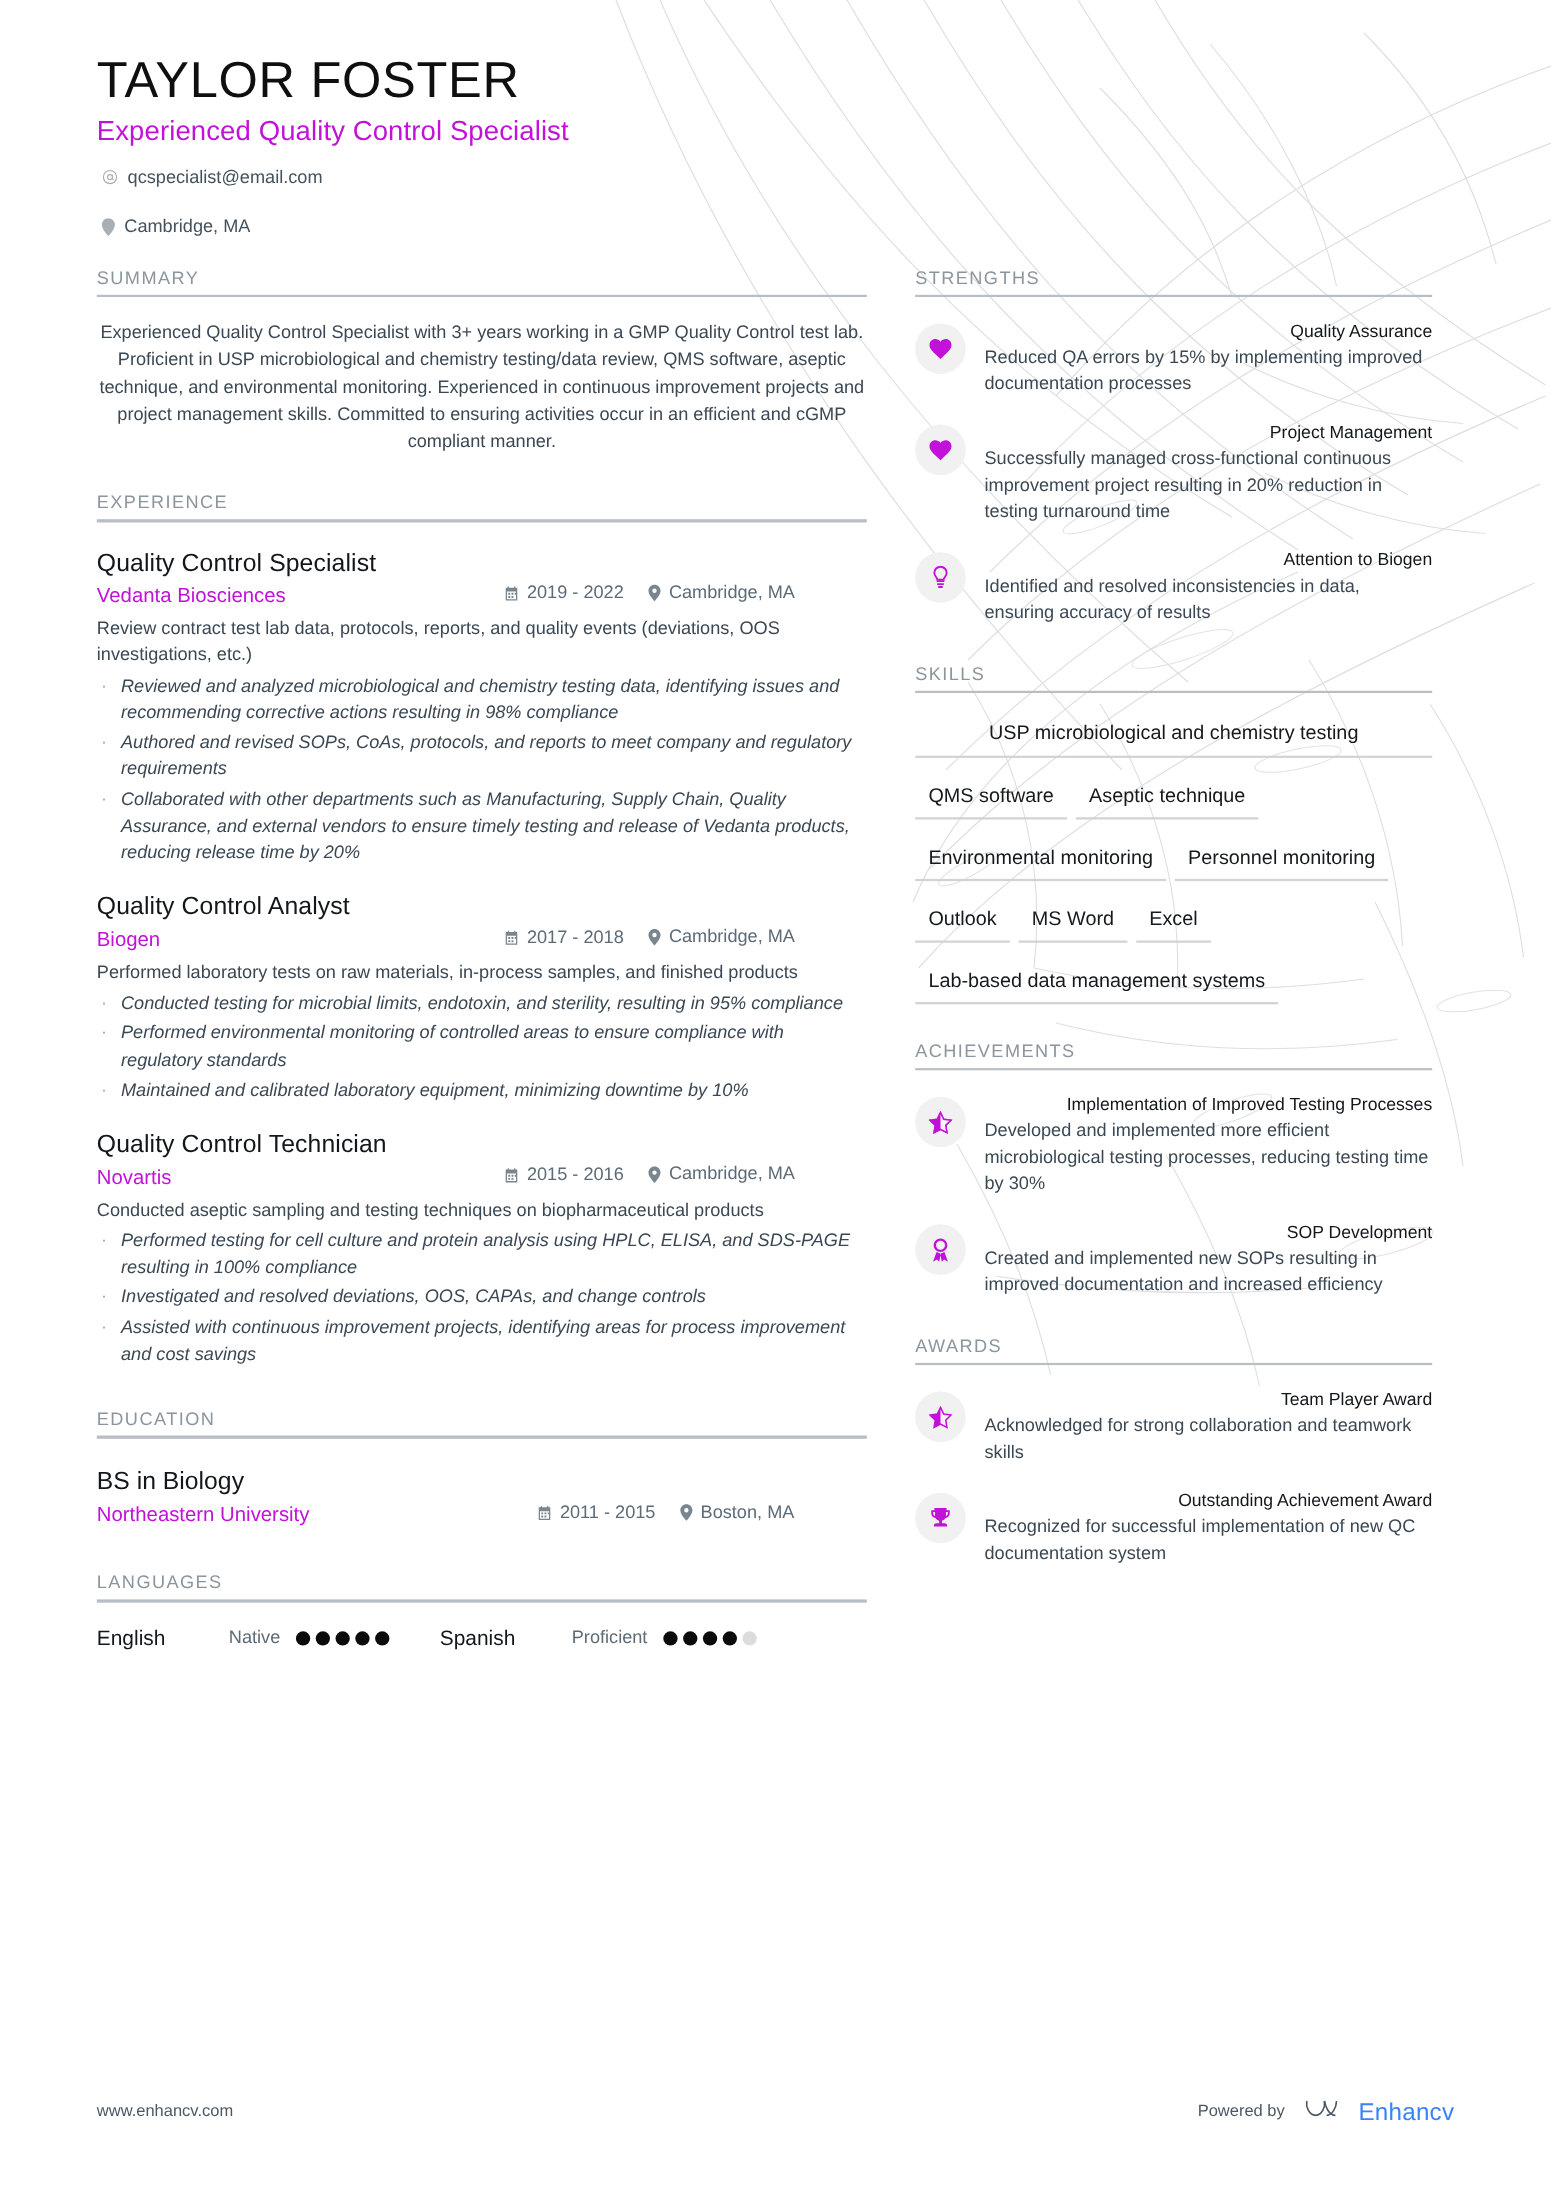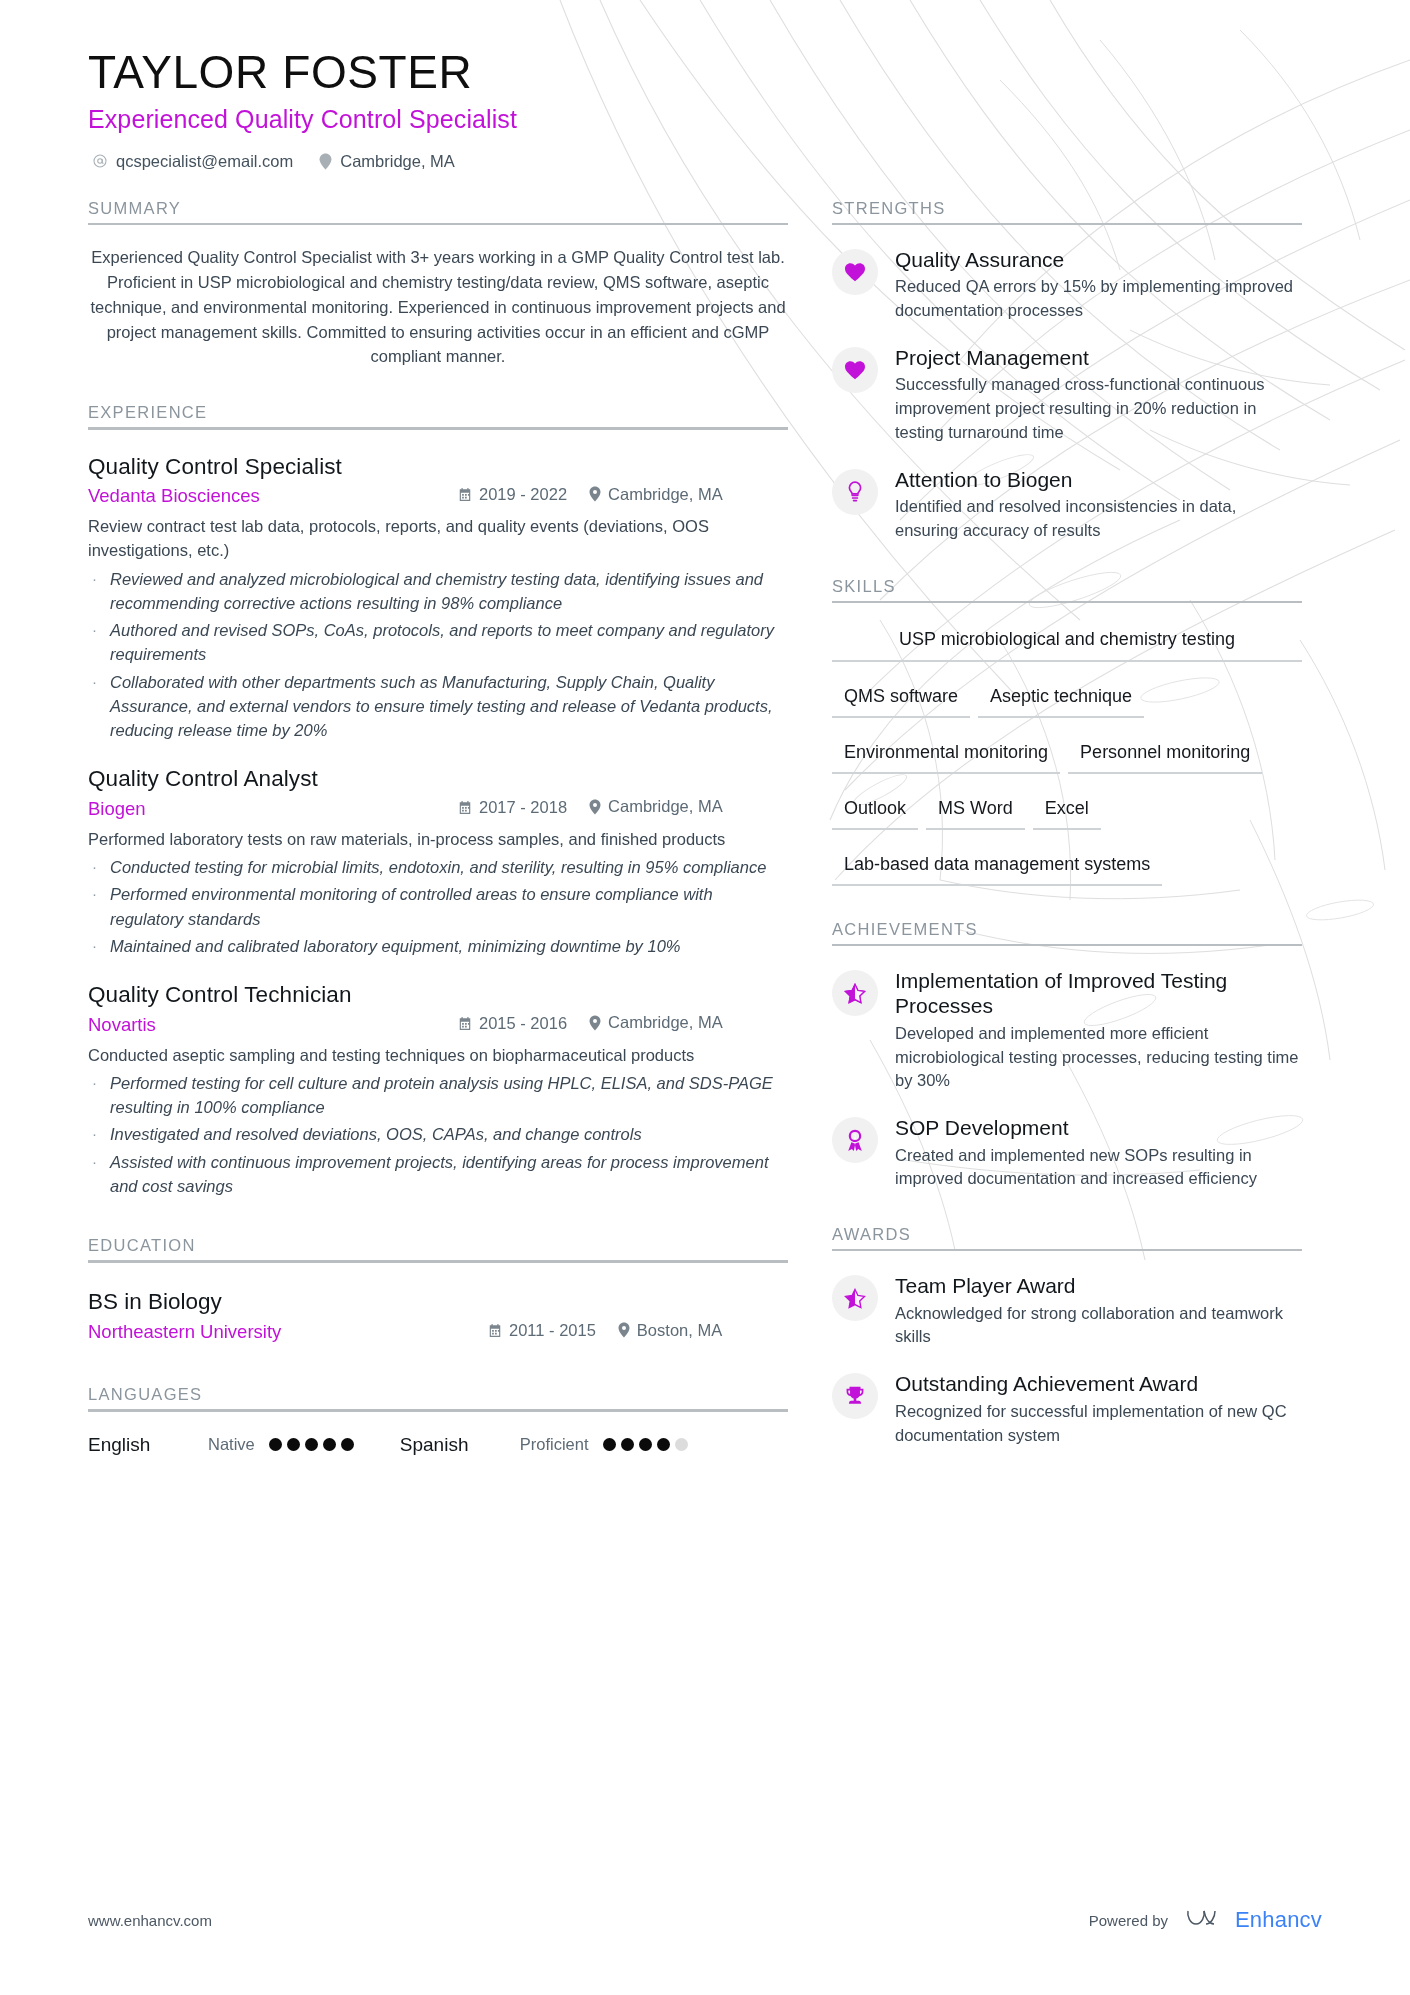--- a/index.html
+++ b/index.html
@@ -17,21 +17,21 @@
 
   
   .name {
     font-size: 46px; font-weight: 300; letter-spacing: 0.6px;
     color: #0f0f0f; line-height: 1.15;
   }
   .headline {
     font-size: 25px; font-weight: 400; color: #c211d8;
     margin-top: 6px; letter-spacing: 0.1px;
   }
-  .contact-row { display: flex; gap: 26px; margin-top: 18px; padding-left: 4px; }
+  .contact-row { display: flex; gap: 26px; margin-top: 18px; padding-left: 4px; flex-direction: column; }
   .contact-item { display: flex; align-items: center; gap: 8px; font-size: 16.5px; color: #44525e; }
   .contact-item .ci { color: #a8b0b6; display: inline-flex; align-items: center; }
 
   
   .cols { display: flex; gap: 44px; margin-top: 28px; }
   .col-left { width: 700px; flex: 0 0 700px; }
   .col-right { width: 470px; flex: 0 0 470px; }
 
   
   .sec { margin-bottom: 8px; }
@@ -79,21 +79,21 @@
 
   
   .item { display: flex; gap: 17px; margin-top: 22px; }
   .bubble {
     flex: 0 0 46px; width: 46px; height: 46px; border-radius: 50%;
     background: #f1f1f1; display: flex; align-items: center; justify-content: center;
     margin-top: 2px;
   }
   .bubble svg { display: block; }
   .item-body { flex: 1; }
-  .item-title { font-size: 21px; font-weight: 400; color: #12171c; line-height: 1.2; }
+  .item-title { font-size: 16px; font-weight: 400; color: #12171c; line-height: 1.2; text-align: right; }
   .item-desc { font-size: 16.5px; line-height: 1.45; color: #3b4854; margin-top: 3px; }
 
   
   .skills { margin-top: 18px; display: flex; flex-wrap: wrap; }
   .skill {
     font-size: 18px; color: #15191d; padding: 6px 12px 9px 12px;
     border-bottom: 2px solid #cfd3d6; margin: 0 8px 18px 0;
     text-align: center;
   }
   .skill.full { width: 100%; margin-right: 0; line-height: 1.35; }

